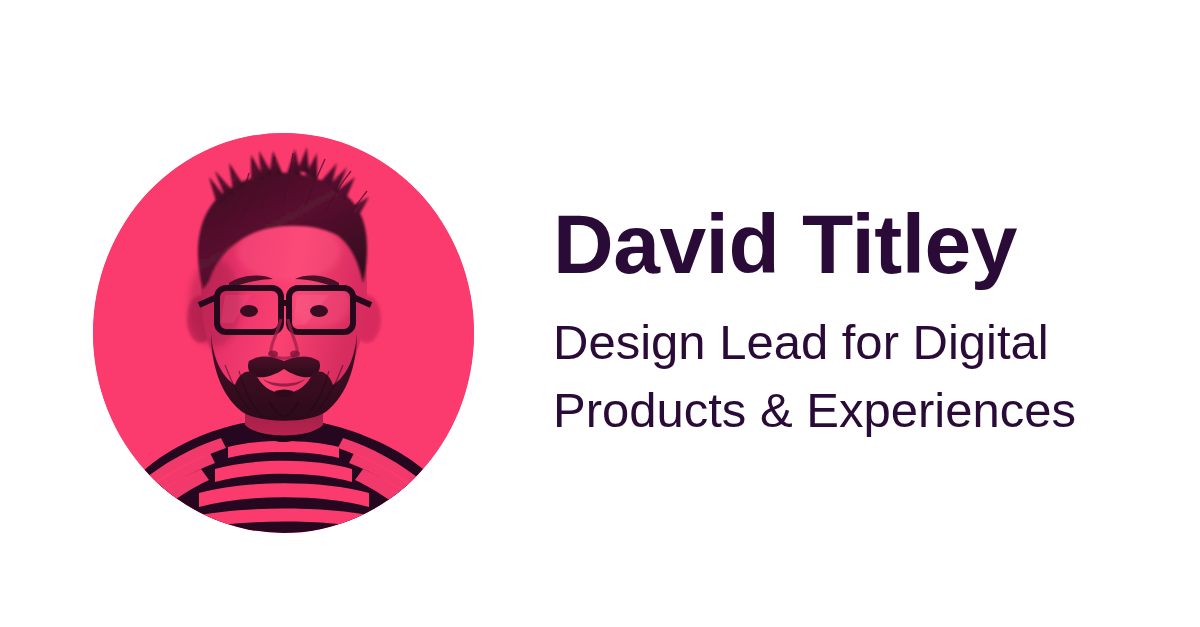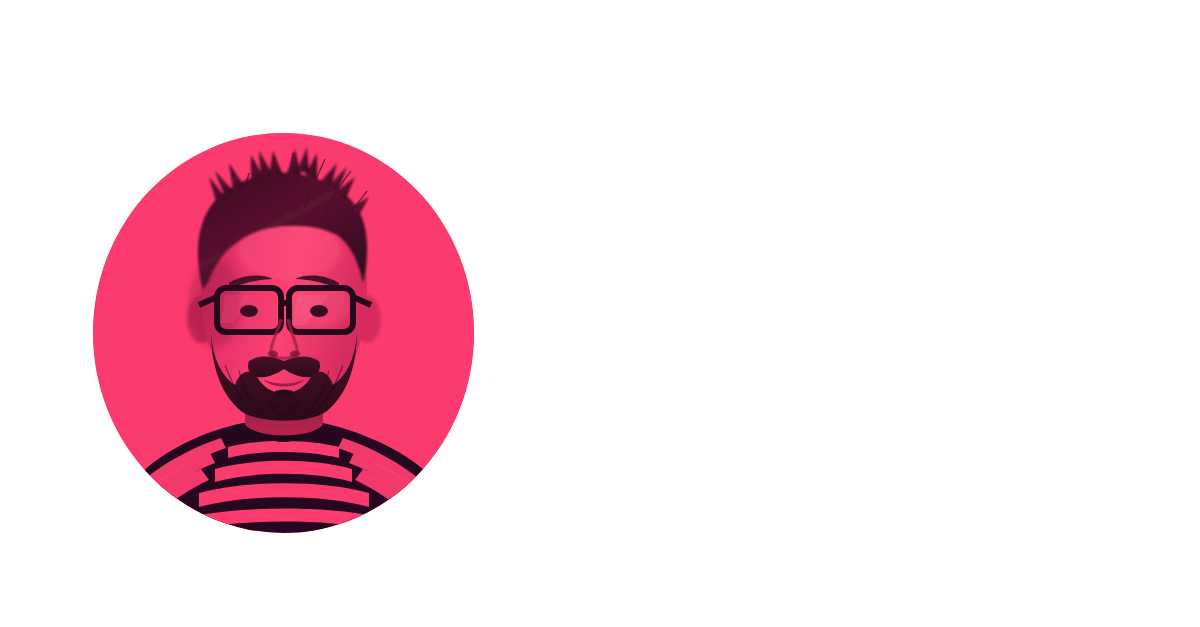--- a/index.html
+++ b/index.html
@@ -248,14 +248,18 @@
           <path d="M 146 238 C 150 254, 158 270, 166 280"></path>
           <path d="M 236 238 C 232 254, 224 270, 216 280"></path>
           <path d="M 250 232 C 244 248, 236 264, 226 276"></path>
           <path d="M 176 268 C 180 276, 186 282, 191 284"></path>
           <path d="M 206 268 C 202 276, 196 282, 191 284"></path>
         </g>
       </g>
     </svg>
   </div>
 
+  <div class="info">
+    <h1 class="person-name">David Titley</h1>
+    <p class="person-role">Design Lead for Digital Products &amp; Experiences</p>
+  </div>
 
 </div>
 
 </body></html>

